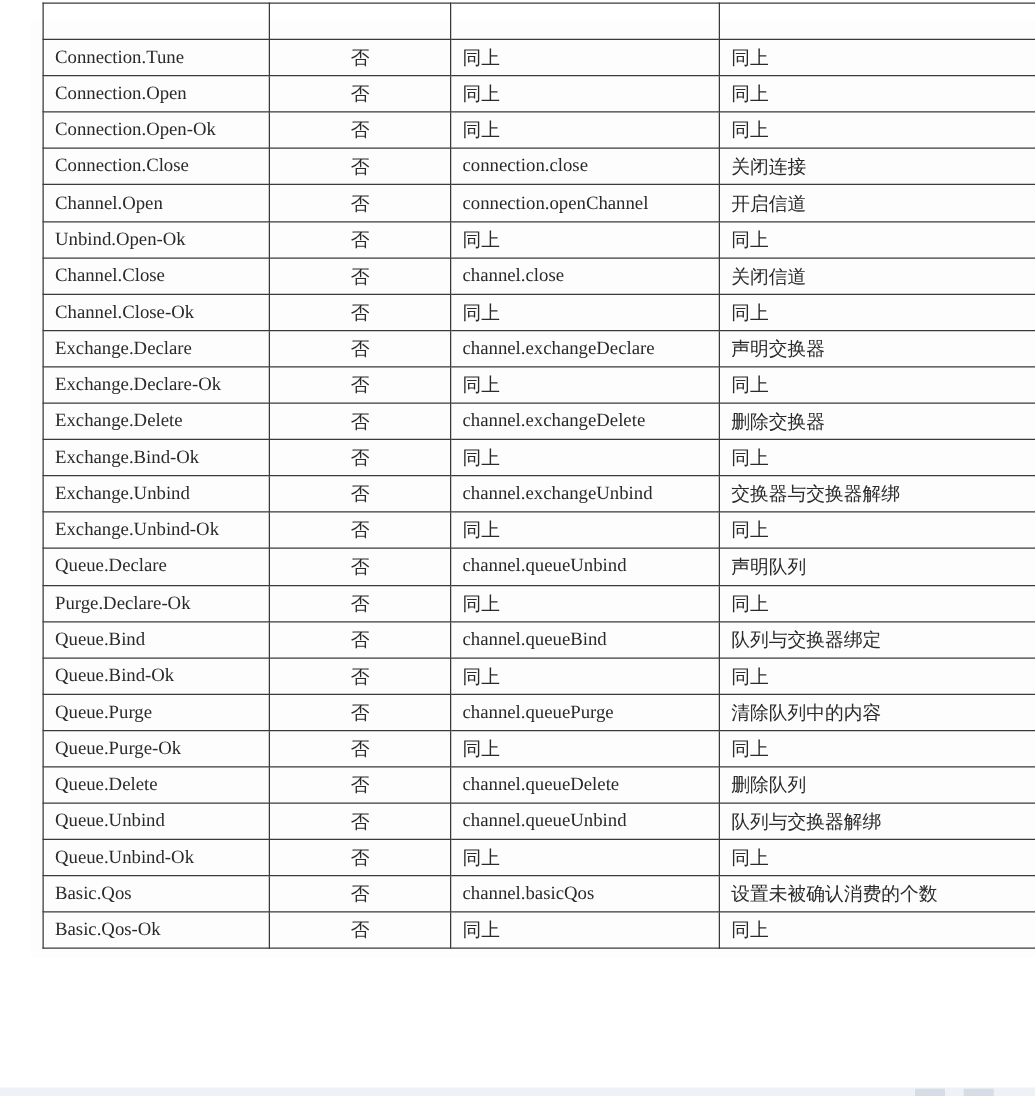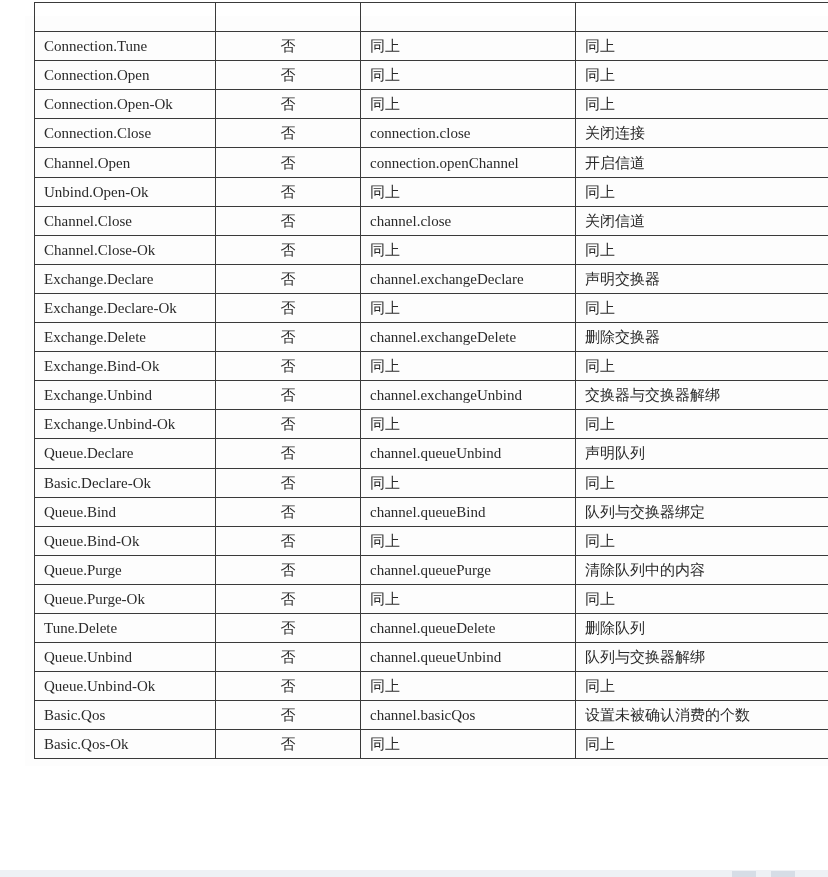--- a/index.html
+++ b/index.html
@@ -126,21 +126,21 @@
         <td class="c3 cjk">同上</td>
         <td class="c4 cjk">同上</td>
       </tr>
         <tr class="" style="">
         <td class="c1">Queue.Declare</td>
         <td class="c2 cjk">否</td>
         <td class="c3">channel.queueUnbind</td>
         <td class="c4 cjk">声明队列</td>
       </tr>
         <tr class="" style="">
-        <td class="c1">Basic.Declare-Ok</td>
+        <td class="c1">Purge.Declare-Ok</td>
         <td class="c2 cjk">否</td>
         <td class="c3 cjk">同上</td>
         <td class="c4 cjk">同上</td>
       </tr>
         <tr class="" style="">
         <td class="c1">Queue.Bind</td>
         <td class="c2 cjk">否</td>
         <td class="c3">channel.queueBind</td>
         <td class="c4 cjk">队列与交换器绑定</td>
       </tr>
@@ -156,21 +156,21 @@
         <td class="c3">channel.queuePurge</td>
         <td class="c4 cjk">清除队列中的内容</td>
       </tr>
         <tr class="" style="">
         <td class="c1">Queue.Purge-Ok</td>
         <td class="c2 cjk">否</td>
         <td class="c3 cjk">同上</td>
         <td class="c4 cjk">同上</td>
       </tr>
         <tr class="" style="">
-        <td class="c1">Tune.Delete</td>
+        <td class="c1">Queue.Delete</td>
         <td class="c2 cjk">否</td>
         <td class="c3">channel.queueDelete</td>
         <td class="c4 cjk">删除队列</td>
       </tr>
         <tr class="" style="">
         <td class="c1">Queue.Unbind</td>
         <td class="c2 cjk">否</td>
         <td class="c3">channel.queueUnbind</td>
         <td class="c4 cjk">队列与交换器解绑</td>
       </tr>

